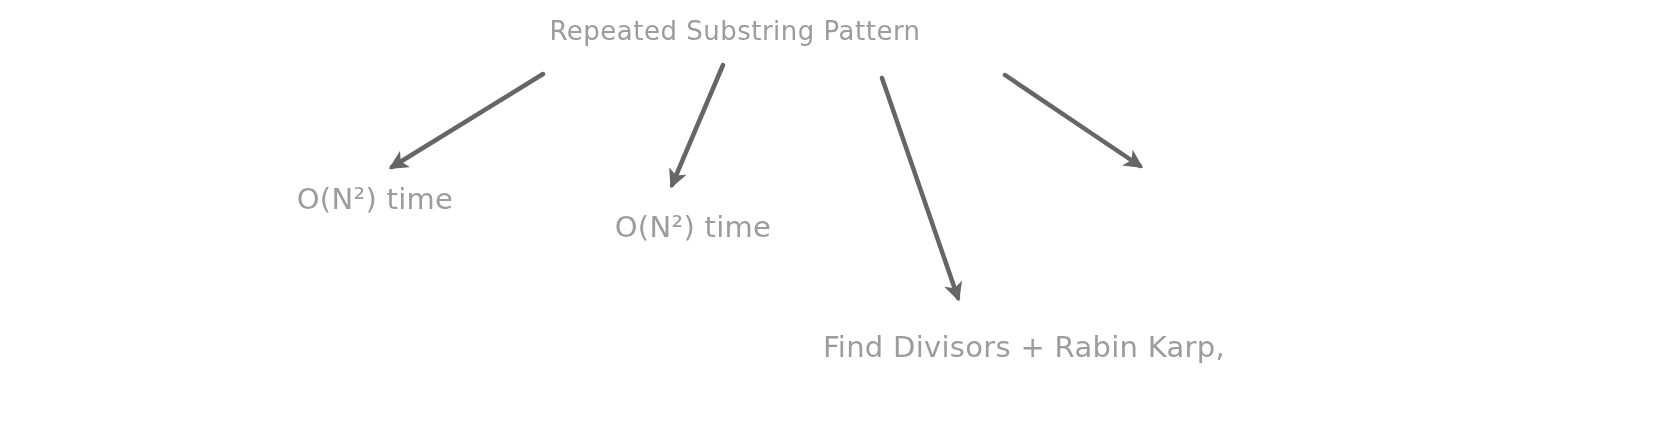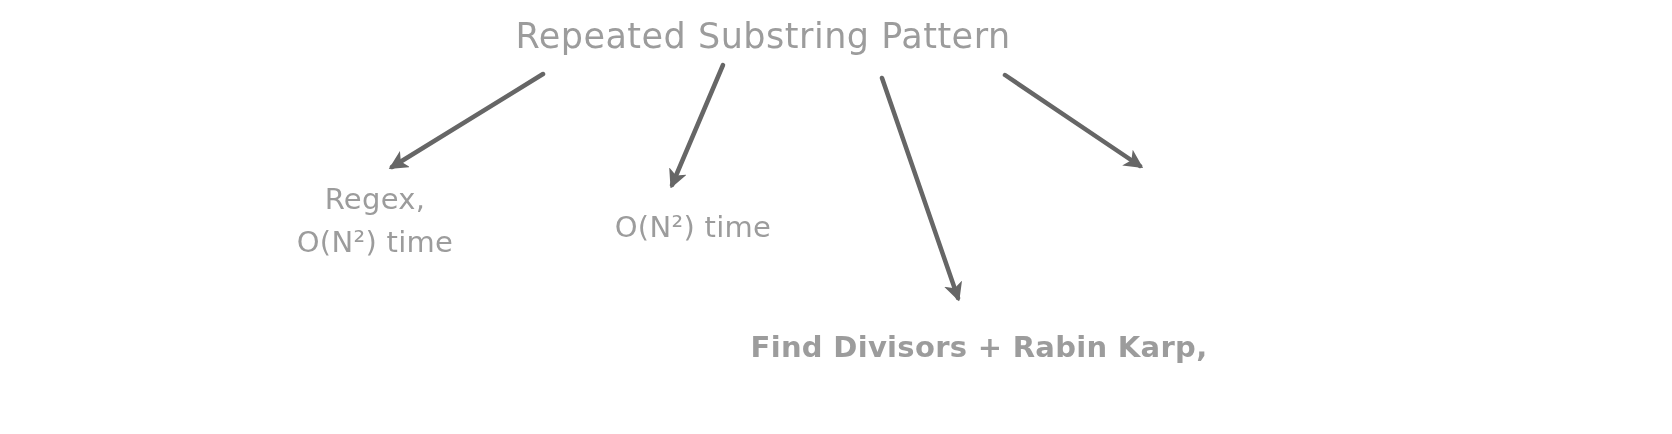--- a/index.html
+++ b/index.html
@@ -29,39 +29,38 @@
     stroke: var(--arrow-color);
     stroke-width: 4.5;
     stroke-linecap: round;
   }
   #arrowhead path { fill: var(--arrow-color); }
   .title {
     position: absolute;
     left: 735px;
     top: 16px;
     transform: translateX(-50%);
-    font-size: 35px;
+    font-size: 26px;
     color: var(--text-color);
     white-space: nowrap;
     letter-spacing: 0.5px;
-    margin-left: 28px;
   }
   .node {
     position: absolute;
     transform: translateX(-50%);
     text-align: center;
     color: var(--text-color);
     font-size: 29px;
     line-height: 43px;
     white-space: nowrap;
     letter-spacing: 0.3px;
   }
   .node-regex        { left: 375px;  top: 178px; }
   .node-concat       { left: 693px;  top: 206px; }
-  .node-divisors     { left: 979px;  top: 326px; font-weight: bold; }
+  .node-divisors     { left: 1024px;  top: 326px; }
   .node-kmp          { left: 1230px; top: 198px; }
 </style>
 </head>
 <body>
 
 <div class="canvas">
 
   <svg class="arrows-layer" viewBox="0 0 1672 434" aria-hidden="true">
     <defs>
       <marker id="arrowhead" viewBox="0 0 10 10" refX="8" refY="5" markerWidth="4.2" markerHeight="4.2" orient="auto" markerUnits="strokeWidth">
@@ -70,21 +69,20 @@
     </defs>
     <line x1="543" y1="74" x2="392" y2="167" marker-end="url(#arrowhead)"></line>
     <line x1="723" y1="65" x2="672" y2="185" marker-end="url(#arrowhead)"></line>
     <line x1="882" y1="78" x2="958" y2="298" marker-end="url(#arrowhead)"></line>
     <line x1="1005" y1="75" x2="1140" y2="166" marker-end="url(#arrowhead)"></line>
   </svg>
 
   <div class="title">Repeated Substring Pattern</div>
 
   <div class="node node-regex">
-    <div>Regex,</div>
     <div>O(N²) time</div>
   </div>
 
   <div class="node node-concat">
     <div>O(N²) time</div>
   </div>
 
   <div class="node node-divisors">
     <div>Find Divisors + Rabin Karp,</div>
   </div>

